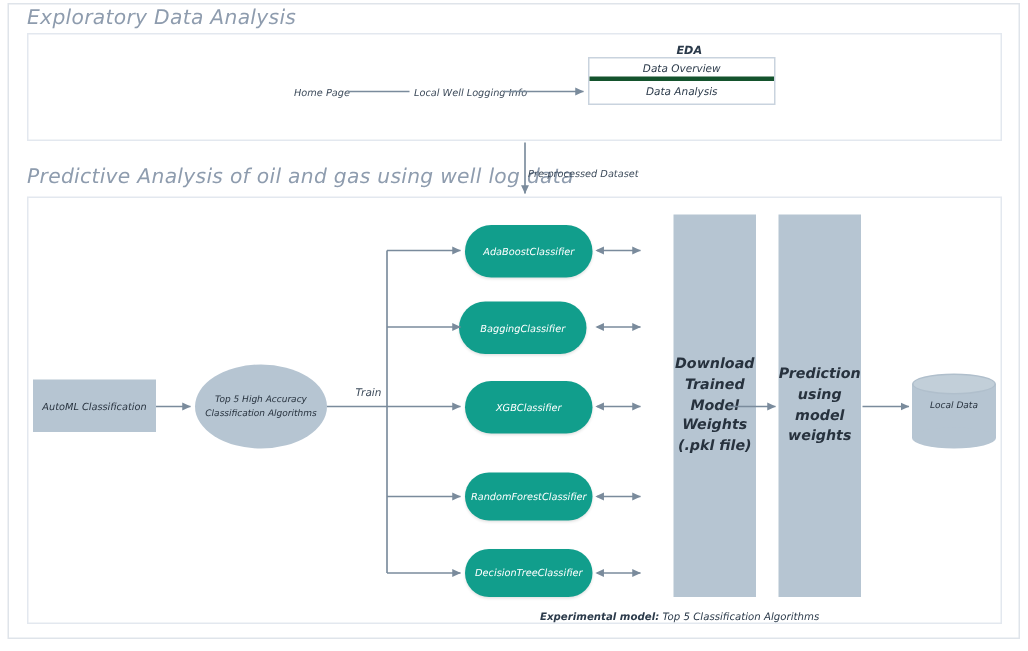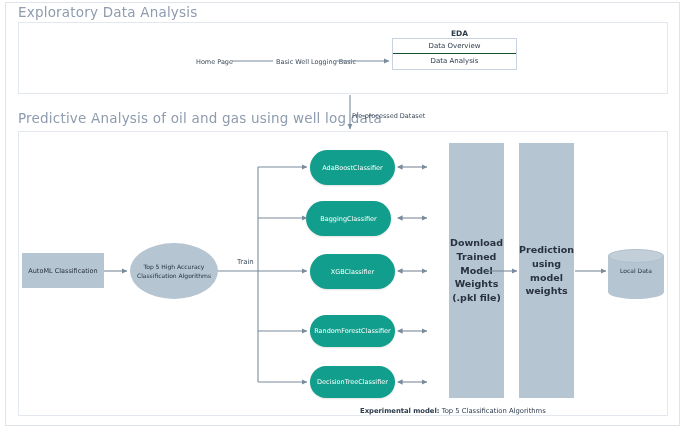--- a/index.html
+++ b/index.html
@@ -4,20 +4,21 @@
 <style>
   html,body{margin:0;padding:0;background:#ffffff;}
   body{
     font-family:"DejaVu Sans","Liberation Sans",sans-serif;
     width:685px;height:434px;overflow:hidden;
   }
   #figure{
     position:relative;width:630px;height:434px;
     background:#ffffff;
     box-sizing:border-box;
+    font-style:italic;
   }
   .outer-border{
     position:absolute;left:5px;top:2px;width:675px;height:424px;
     border:1px solid #dfe4ea;background:#fff;box-sizing:border-box;
   }
   
   .section-title{
     position:absolute;
     color:#8e9cae;
     font-size:13.5px;
@@ -40,21 +41,21 @@
   #eda-label{
     position:absolute;left:392px;top:29px;width:135px;
     text-align:center;font-size:7.5px;font-weight:bold;color:#2b3a4a;
   }
   #eda-table{
     position:absolute;left:392px;top:38px;width:125px;
     border:1px solid #c9d3de;box-sizing:border-box;background:#fff;
   }
   #eda-table .row{
     height:15px;line-height:15px;text-align:center;
-    font-size:7px;color:#2b3a4a;border-bottom:1px solid #14532d;
+    font-size:7px;color:#2b3a4a;border-bottom:3px solid #14532d;
     box-sizing:border-box;
   }
   #eda-table .row:last-child{border-bottom:none;}
 
   .flow-text{
     position:absolute;font-size:6.5px;color:#3c4a5a;white-space:nowrap;
   }
   #txt-home{left:196px;top:58px;}
   #txt-bwli{left:276px;top:58px;}
   #txt-preproc{left:352px;top:112px;font-size:6.5px;}
@@ -135,21 +136,21 @@
 <div id="figure">
 
   <div class="outer-border"></div>
 
   <div class="section-title" id="title-eda">Exploratory Data Analysis</div>
 
   <div class="panel" id="panel-eda"></div>
 
   <div class="flow-text" id="txt-home">Home Page</div>
 
-  <div class="flow-text" id="txt-bwli">Basic Well Logging Basic</div>
+  <div class="flow-text" id="txt-bwli">Local Well Logging Info</div>
 
   <div id="eda-label">EDA</div>
 
   <div id="eda-table">
     <div class="row">Data Overview</div>
     <div class="row">Data Analysis</div>
   </div>
 
   <div class="section-title" id="title-pred">Predictive Analysis of oil and gas using well log data</div>
 

